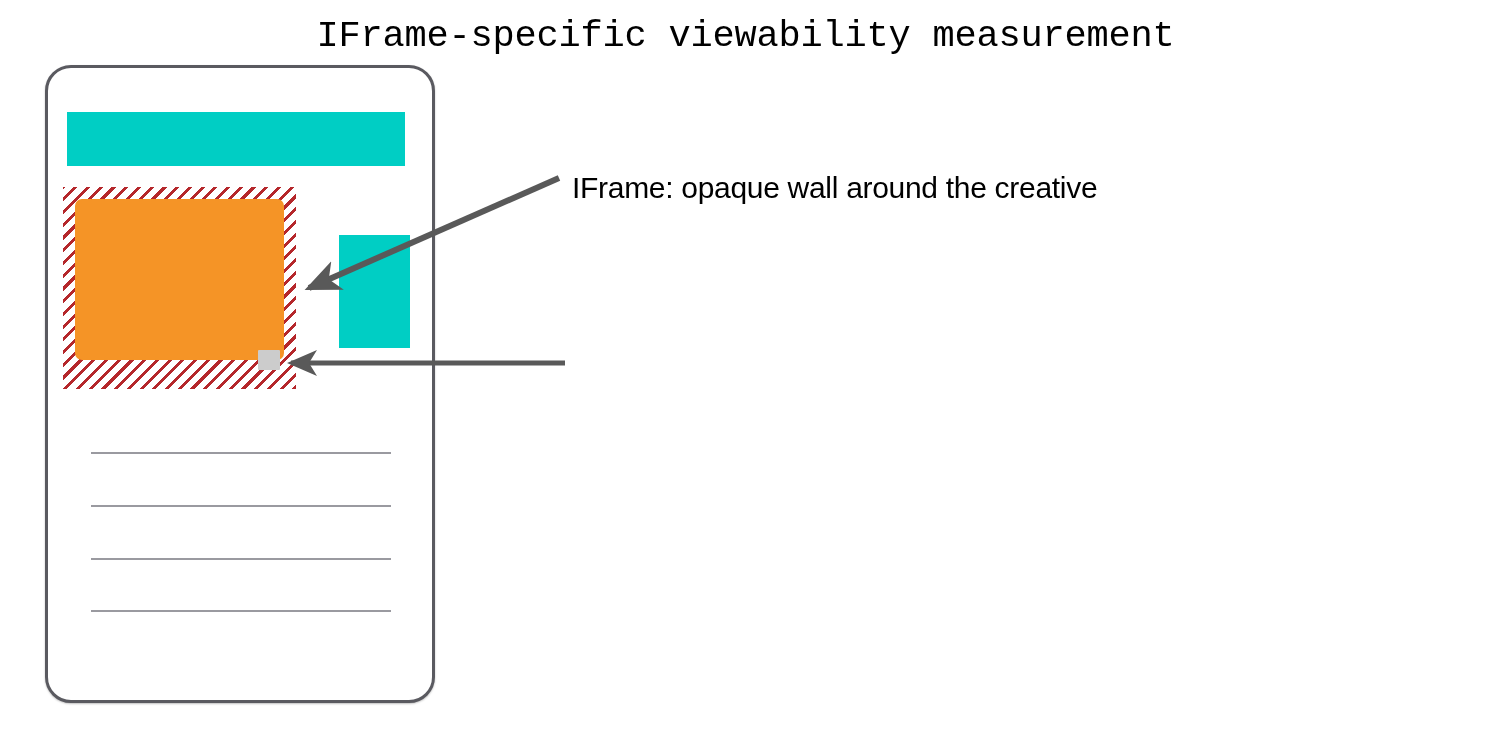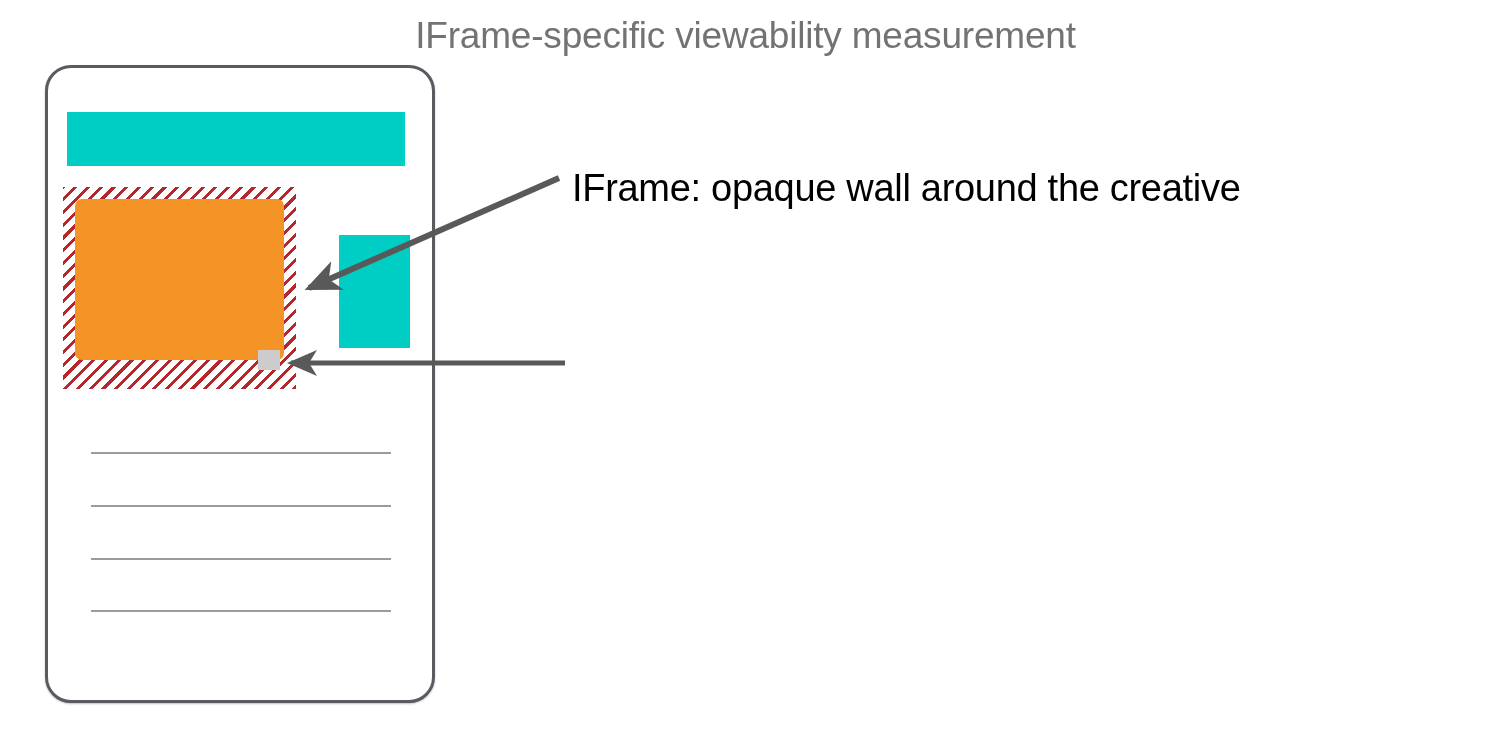--- a/index.html
+++ b/index.html
@@ -20,22 +20,22 @@
 
   
   #slide-title {
     position: absolute;
     left: 0;
     top: 14px;
     width: 1491px;
     text-align: center;
     font-size: 37px;
     line-height: 44px;
-    color: #737373;
-    font-family: Liberation Sans, sans-serif;
+    color: #000000;
+    font-family: Liberation Mono, monospace;
     white-space: nowrap;
     letter-spacing: -0.2px;
   }
 
   
   #phone-mockup {
     position: absolute;
     left: 45px;
     top: 65px;
     width: 390px;
@@ -112,21 +112,21 @@
     position: absolute;
     left: 91px;
     width: 300px;
     height: 0;
     border-top: 2px solid #9a9aa0;
   }
 
   
   .callout-label {
     position: absolute;
-    font-size: 38px;
+    font-size: 30px;
     line-height: 44px;
     color: #000000;
     white-space: nowrap;
     font-family: "Liberation Sans", sans-serif;
     letter-spacing: -0.3px;
   }
   #callout-iframe-label { left: 572px; top: 166px; }
   #callout-script-label { left: 588px; top: 334px; }
 
   

